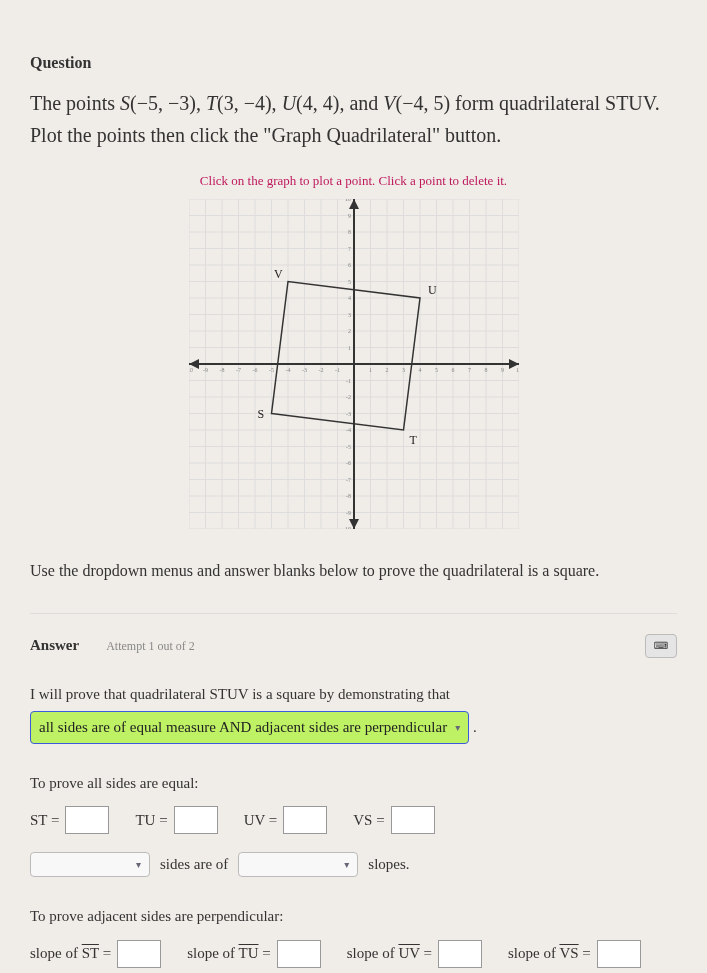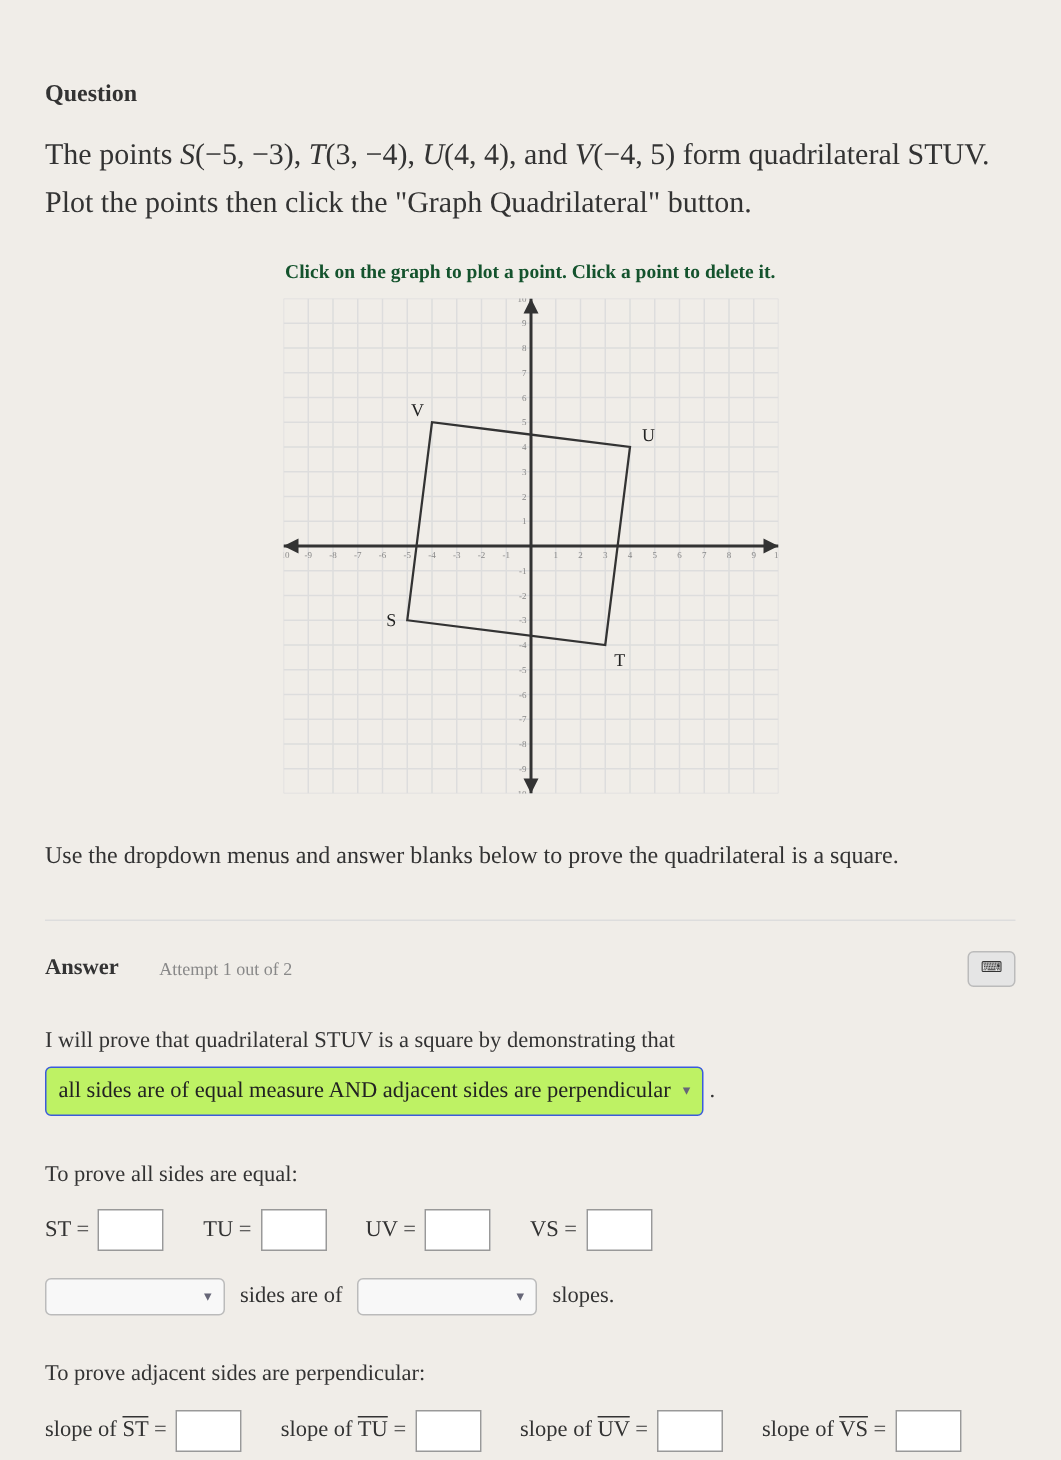--- a/index.html
+++ b/index.html
@@ -7,21 +7,21 @@
     font-family: Georgia, 'Times New Roman', serif;
     background: #f0ede8;
     color: #333;
     padding: 10px 30px;
     width: 707px;
     font-size: 15px;
     line-height: 1.5;
   }
   .heading { font-weight: bold; font-size: 16px; margin-bottom: 12px; margin-top: 41px; }
   .problem-text { margin: 10px 0 20px 0; font-size: 20px; line-height: 1.6; }
-  .instruction { font-size: 13px; color: #14532d; text-align:center; margin-bottom:8px;font-weight:bold;}
+  .instruction { font-size: 13px; color: #be185d; text-align:center; margin-bottom:8px;}
   .graph-wrap { display:flex; justify-content:center; margin-bottom:30px;}
   .sub-instr { margin: 25px 0 30px 0; font-size: 16px; }
   .answer-row { display:flex; align-items:center; gap:27px; margin-bottom:25px;justify-content:flex-end;}
   .answer-label { font-weight:bold; font-size:15px; }
   .attempt { font-size:12px; color:#888; }
   .kbd-icon {
     margin-left:auto;
     width:32px; height:24px;
     background:#e5e5e5;
     border:1px solid #bbb;

